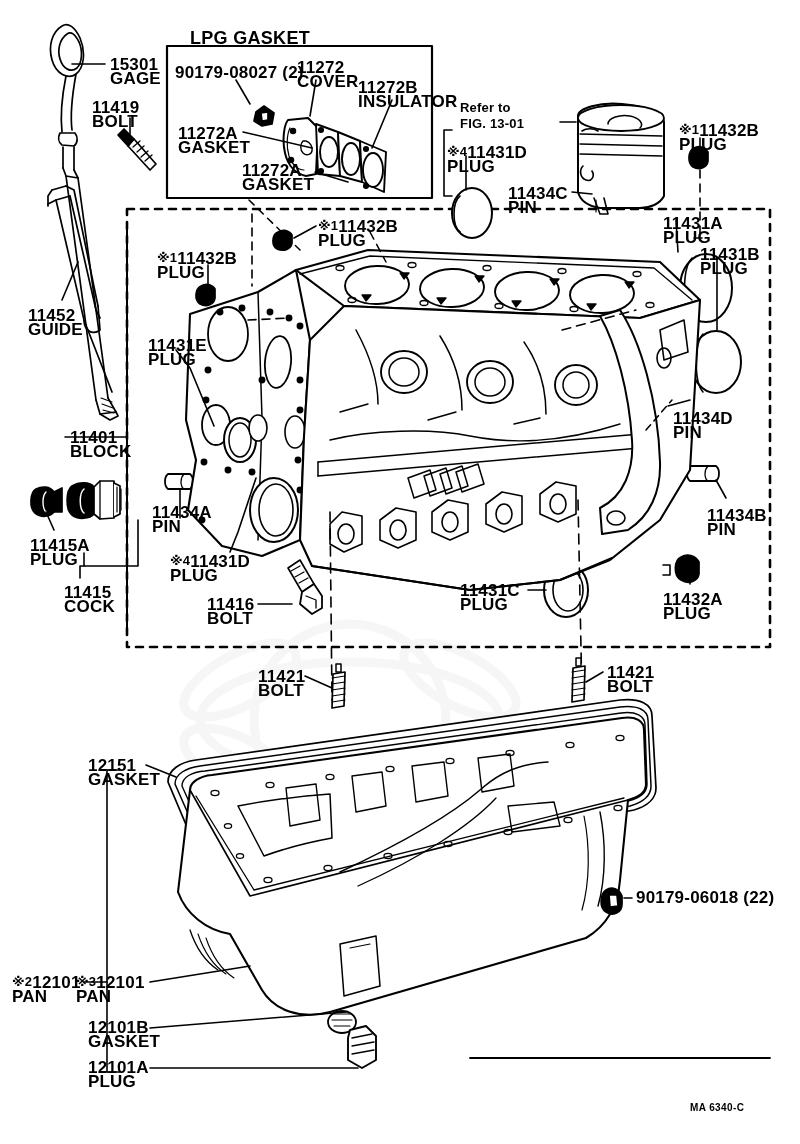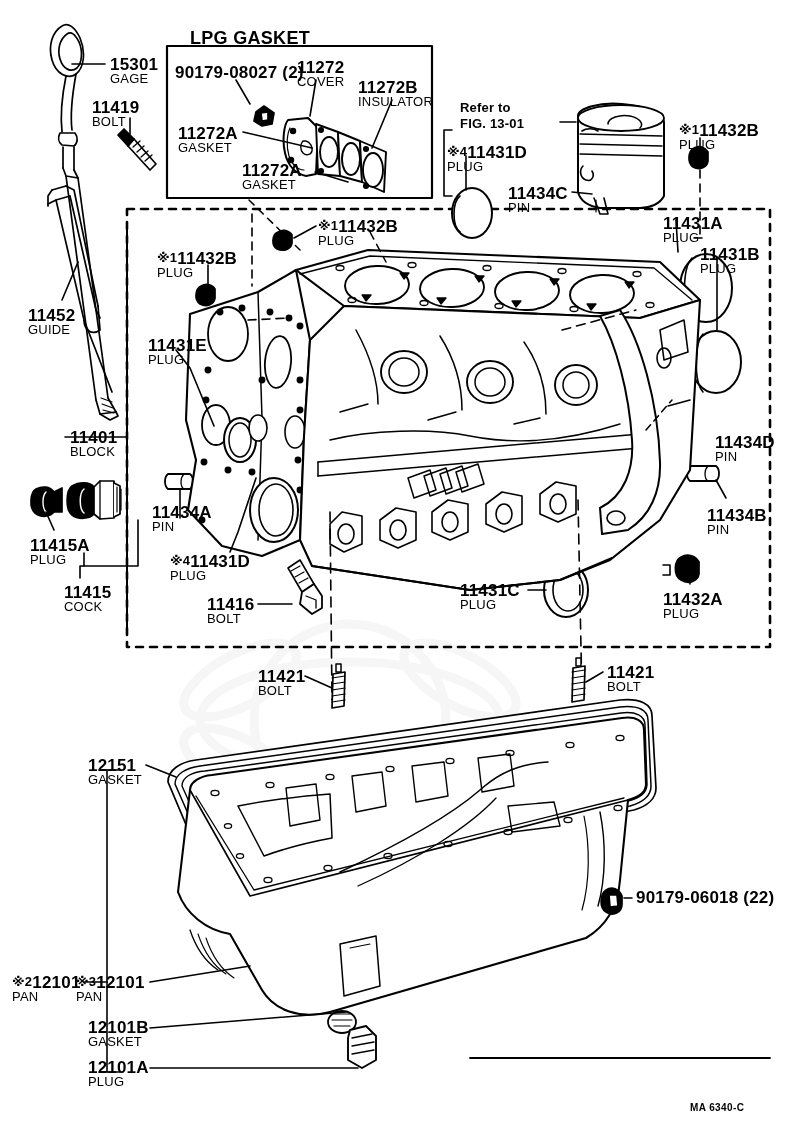--- a/index.html
+++ b/index.html
@@ -2,21 +2,21 @@
 <html><head>
 <meta charset="utf-8">
 <style>
   html,body{margin:0;padding:0;background:#ffffff;}
   body{width:800px;height:1144px;position:relative;overflow:hidden;
        font-family:"Liberation Sans","DejaVu Sans",sans-serif;color:#000;}
   #sheet{position:absolute;left:0;top:0;width:800px;height:1144px;}
   svg.art{position:absolute;left:0;top:0;width:800px;height:1144px;overflow:visible;}
   .lbl{position:absolute;white-space:nowrap;}
   .pn{font-size:17px;font-weight:bold;letter-spacing:0.2px;line-height:16px;display:block;}
-  .pd{font-size:13px;font-weight:normal;letter-spacing:0.2px;line-height:11px;display:block;}
+  .pd{font-size:17px;font-weight:bold;letter-spacing:0.2px;line-height:11px;display:block;}
   .pn.sm{font-size:13px;}
   .title{font-size:18px;font-weight:bold;letter-spacing:0.3px;}
   .legend{position:absolute;font-size:15px;font-weight:bold;line-height:19px;}
   .legend .mk{font-size:16px;}
   .legend .sub{font-size:13px;}
   .code{position:absolute;font-size:10px;font-weight:bold;letter-spacing:0.4px;}
   .ast{font-size:13px;vertical-align:2px;}
 </style>
 </head>
 <body>
@@ -500,21 +500,21 @@
         <span class="pd">PLUG</span>
       </div>
       <div class="lbl" style="left: 663px; top: 216px;">
         <span class="pn">11431A</span>
         <span class="pd">PLUG</span>
       </div>
       <div class="lbl" style="left: 700px; top: 247px;">
         <span class="pn">11431B</span>
         <span class="pd">PLUG</span>
       </div>
-      <div class="lbl" style="left: 673px; top: 435px; margin-left: 42px;">
+      <div class="lbl" style="left: 673px; top: 411px;">
         <span class="pn">11434D</span>
         <span class="pd">PIN</span>
       </div>
       <div class="lbl" style="left: 707px; top: 508px;">
         <span class="pn">11434B</span>
         <span class="pd">PIN</span>
       </div>
       <div class="lbl" style="left: 663px; top: 592px;">
         <span class="pn">11432A</span>
         <span class="pd">PLUG</span>

